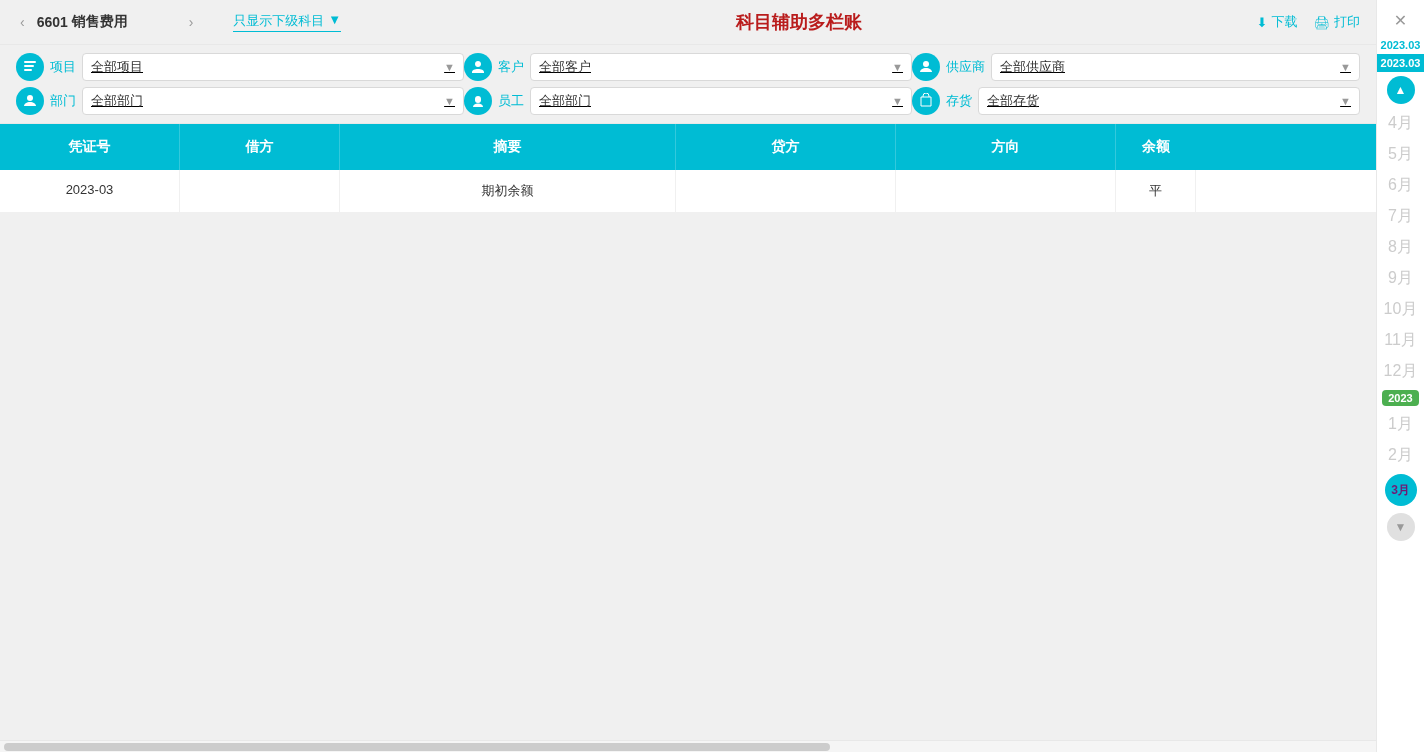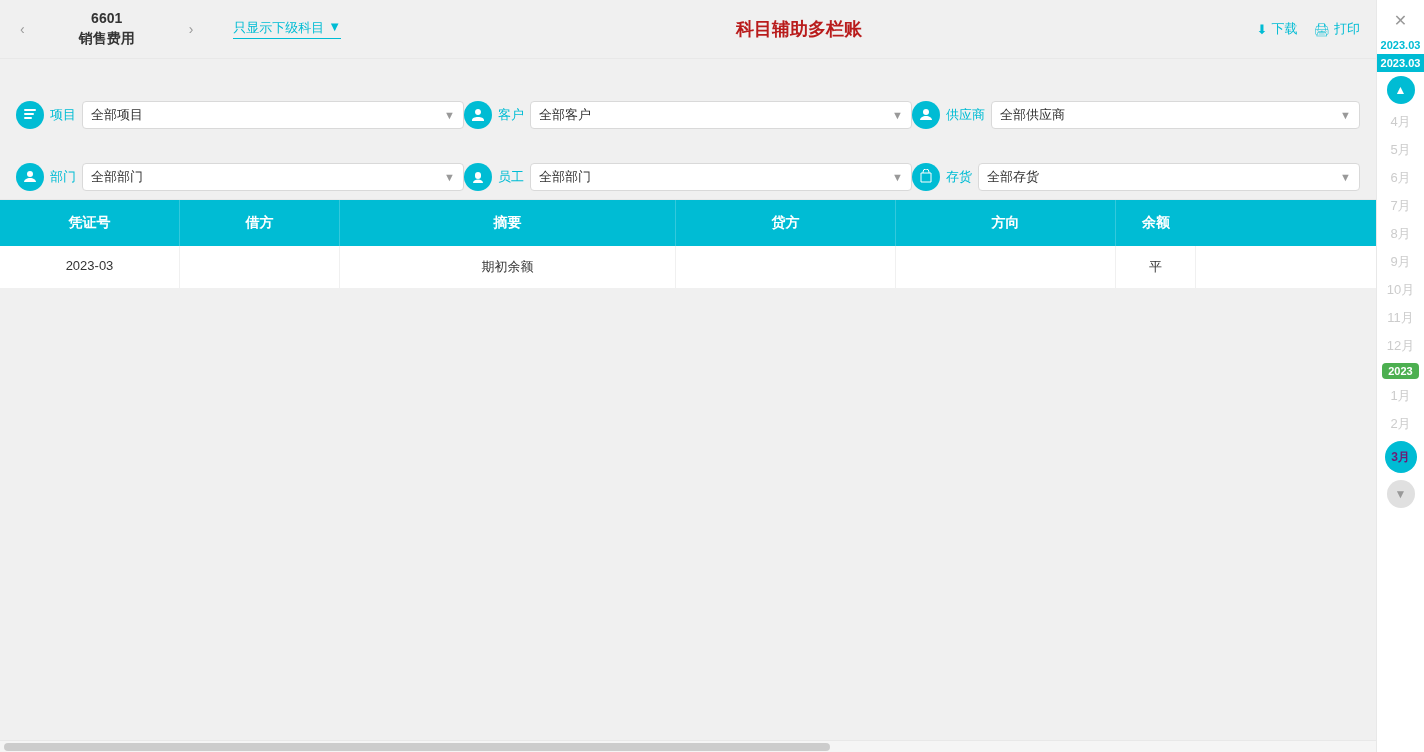--- a/index.html
+++ b/index.html
@@ -27,21 +27,20 @@
       cursor: pointer;
       font-size: 14px;
       padding: 2px 4px;
     }
 
     .account-code-box {
       display: flex;
       align-items: center;
       gap: 4px;
       min-width: 140px;
-      flex-direction: column;
     }
 
     .account-code {
       color: #333;
       font-size: 14px;
       font-weight: bold;
     }
 
     .show-sub-btn {
       display: flex;
@@ -79,21 +78,20 @@
     
     .filter-area {
       padding: 8px 16px;
       border-bottom: 1px solid #e8e8e8;
     }
 
     .filter-row {
       display: flex;
       align-items: flex-end;
       margin-bottom: 6px;
-      margin-top: 34px;
     }
 
     .filter-row:last-child {
       margin-bottom: 0;
     }
 
     .filter-item {
       display: flex;
       align-items: center;
       gap: 6px;
@@ -123,20 +121,21 @@
       flex: 1;
       border: 1px solid #d9d9d9;
       border-radius: 4px;
       padding: 4px 8px;
       display: flex;
       align-items: center;
       justify-content: space-between;
       cursor: pointer;
       background: #fff;
       min-width: 160px;
+      text-decoration: underline;
     }
 
     .filter-select span {
       color: #333;
       font-size: 13px;
     }
 
     .filter-select .arrow {
       color: #999;
       font-size: 11px;
@@ -215,21 +214,21 @@
       font-size: 16px;
       margin-bottom: 4px;
     }
 
     .sidebar-month-item {
       width: 100%;
       text-align: center;
       padding: 5px 2px;
       cursor: pointer;
       color: #ccc;
-      font-size: 13px;
+      font-size: 16px;
       position: relative;
     }
 
     .sidebar-up-arrow {
       width: 28px;
       height: 28px;
       border-radius: 50%;
       background: #00bcd4;
       display: flex;
       align-items: center;

